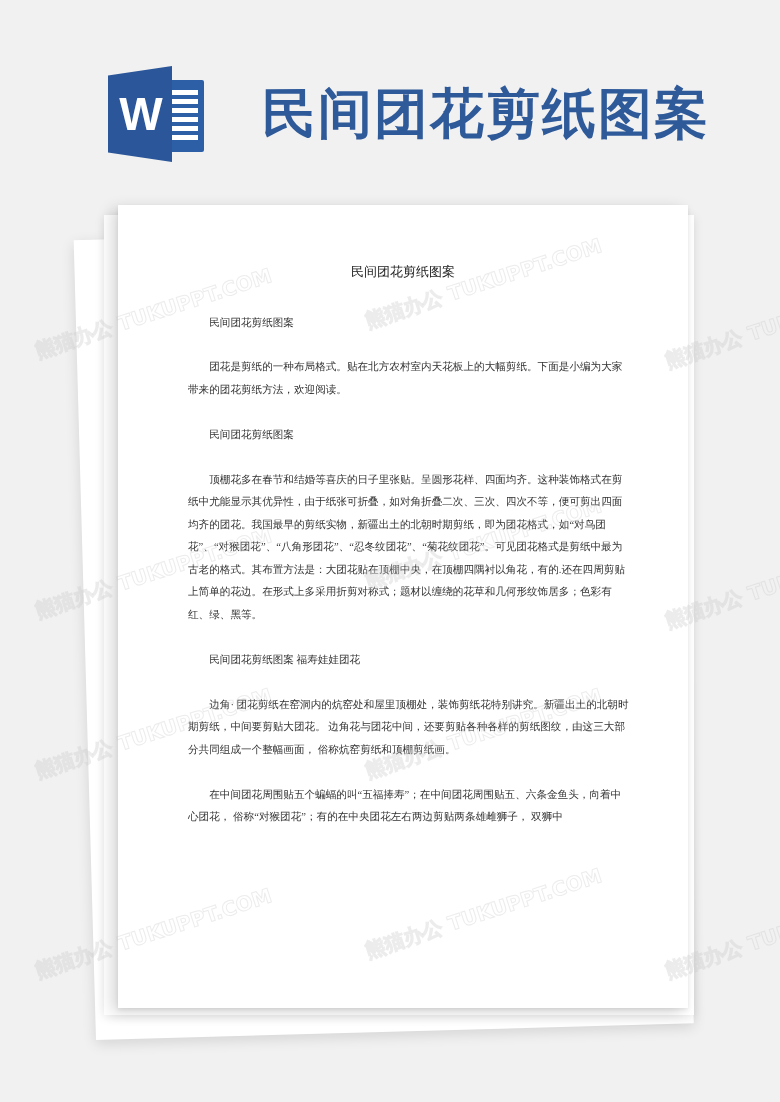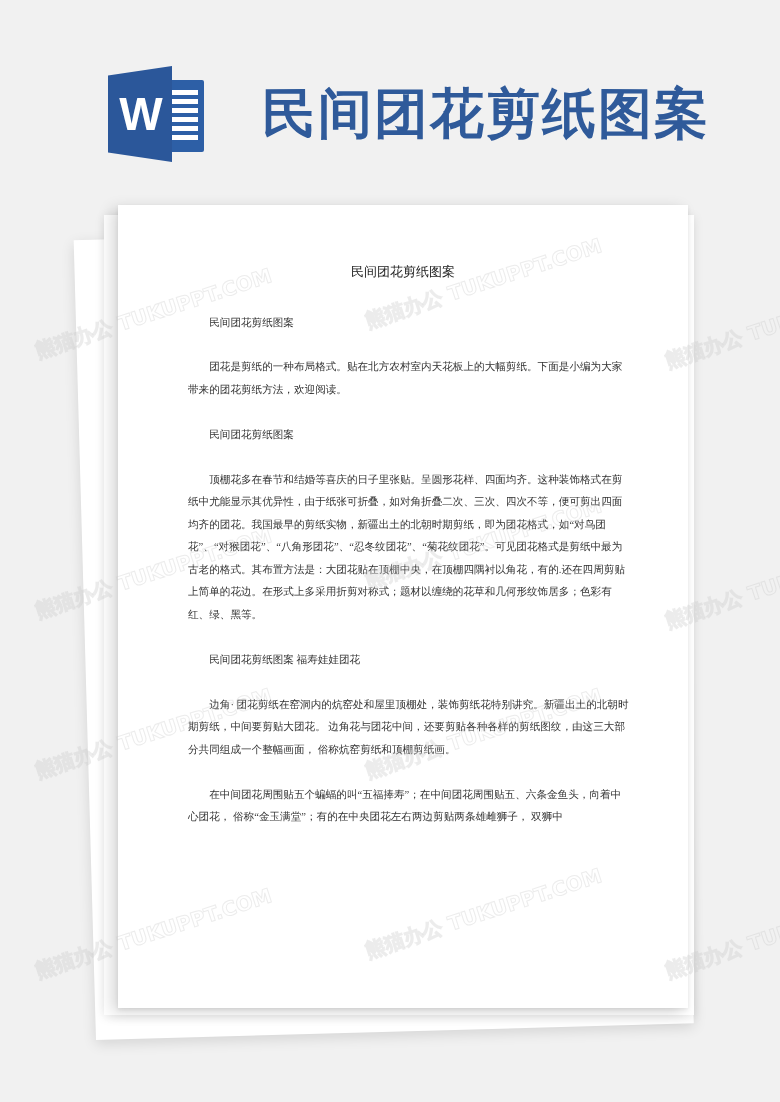--- a/index.html
+++ b/index.html
@@ -95,21 +95,21 @@
 
 <div class="page">
   <div class="doc-title">民间团花剪纸图案</div>
   <div class="doc-body">
     <p class="p">民间团花剪纸图案</p>
     <p class="p gap">团花是剪纸的一种布局格式。贴在北方农村室内天花板上的大幅剪纸。下面是小编为大家带来的团花剪纸方法，欢迎阅读。</p>
     <p class="p gap">民间团花剪纸图案</p>
     <p class="p gap">顶棚花多在春节和结婚等喜庆的日子里张贴。呈圆形花样、四面均齐。这种装饰格式在剪纸中尤能显示其优异性，由于纸张可折叠，如对角折叠二次、三次、四次不等，便可剪出四面均齐的团花。我国最早的剪纸实物，新疆出土的北朝时期剪纸，即为团花格式，如“对鸟团花”、“对猴团花”、“八角形团花”、“忍冬纹团花”、“菊花纹团花”。可见团花格式是剪纸中最为古老的格式。其布置方法是：大团花贴在顶棚中央，在顶棚四隅衬以角花，有的.还在四周剪贴上简单的花边。在形式上多采用折剪对称式；题材以缠绕的花草和几何形纹饰居多；色彩有红、绿、黑等。</p>
     <p class="p gap">民间团花剪纸图案 福寿娃娃团花</p>
     <p class="p gap">边角· 团花剪纸在窑洞内的炕窑处和屋里顶棚处，装饰剪纸花特别讲究。新疆出土的北朝时期剪纸，中间要剪贴大团花。 边角花与团花中间，还要剪贴各种各样的剪纸图纹，由这三大部分共同组成一个整幅画面， 俗称炕窑剪纸和顶棚剪纸画。</p>
-    <p class="p gap">在中间团花周围贴五个蝙蝠的叫“五福捧寿”；在中间团花周围贴五、六条金鱼头，向着中心团花， 俗称“金玉满堂”；有的在中央团花左右两边剪贴两条雄雌狮子， 双狮中</p>
+    <p class="p gap">在中间团花周围贴五个蝙蝠的叫“五福捧寿”；在中间团花周围贴五、六条金鱼头，向着中心团花， 俗称“对猴团花”；有的在中央团花左右两边剪贴两条雄雌狮子， 双狮中</p>
   </div>
 </div>
 
 <div class="watermark" style="left:30px; top:300px;">熊猫办公 TUKUPPT.COM</div>
 <div class="watermark" style="left:360px; top:270px;">熊猫办公 TUKUPPT.COM</div>
 <div class="watermark" style="left:660px; top:310px;">熊猫办公 TUKUPPT.COM</div>
 <div class="watermark" style="left:30px; top:560px;">熊猫办公 TUKUPPT.COM</div>
 <div class="watermark" style="left:360px; top:530px;">熊猫办公 TUKUPPT.COM</div>
 <div class="watermark" style="left:660px; top:570px;">熊猫办公 TUKUPPT.COM</div>
 <div class="watermark" style="left:30px; top:720px;">熊猫办公 TUKUPPT.COM</div>

